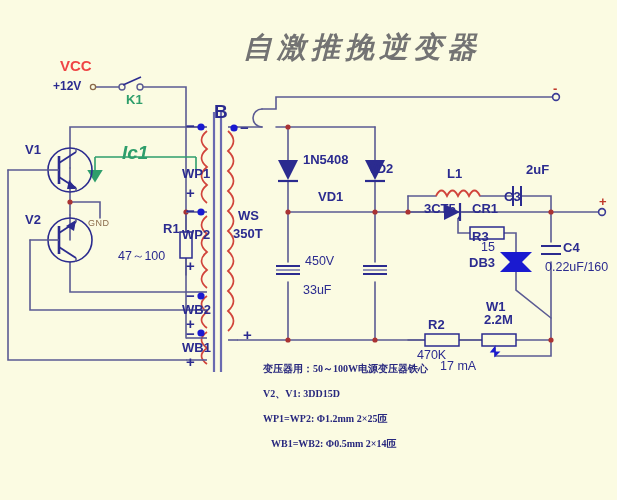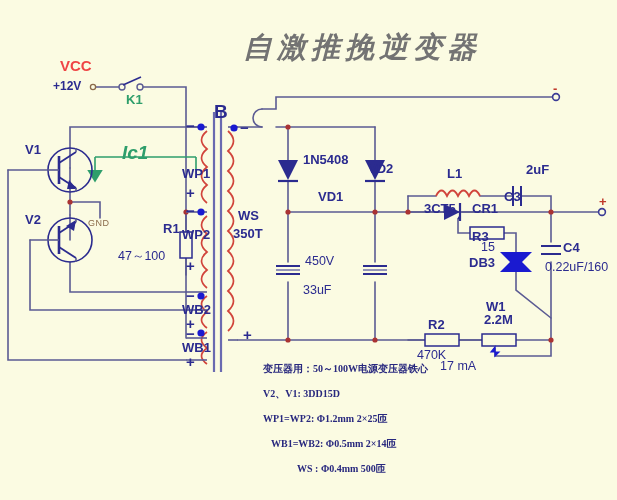--- a/index.html
+++ b/index.html
@@ -352,15 +352,14 @@
   <div class="lbl comp" style="left:484px; top:313px;">2.2M</div>
   <div class="lbl val" style="left:440px; top:360px;">17 mA</div>
 
   <div class="lbl termsign" style="left:553px; top:82px;">-</div>
   <div class="lbl termsign" style="left:599px; top:195px;">+</div>
 
   <div class="lbl note" style="left:263px; top:364px;">变压器用：50～100W电源变压器铁心</div>
   <div class="lbl note" style="left:263px; top:389px;">V2、V1: 3DD15D</div>
   <div class="lbl note" style="left:263px; top:414px;">WP1=WP2: Φ1.2mm  2×25匝</div>
   <div class="lbl note" style="left:263px; top:439px;margin-left:8px;">WB1=WB2: Φ0.5mm  2×14匝</div>
-  <div class="lbl note" style="left:297px; top:464px;">WS : Φ0.4mm  500匝</div>
 
 </div>
 
 </body></html>

